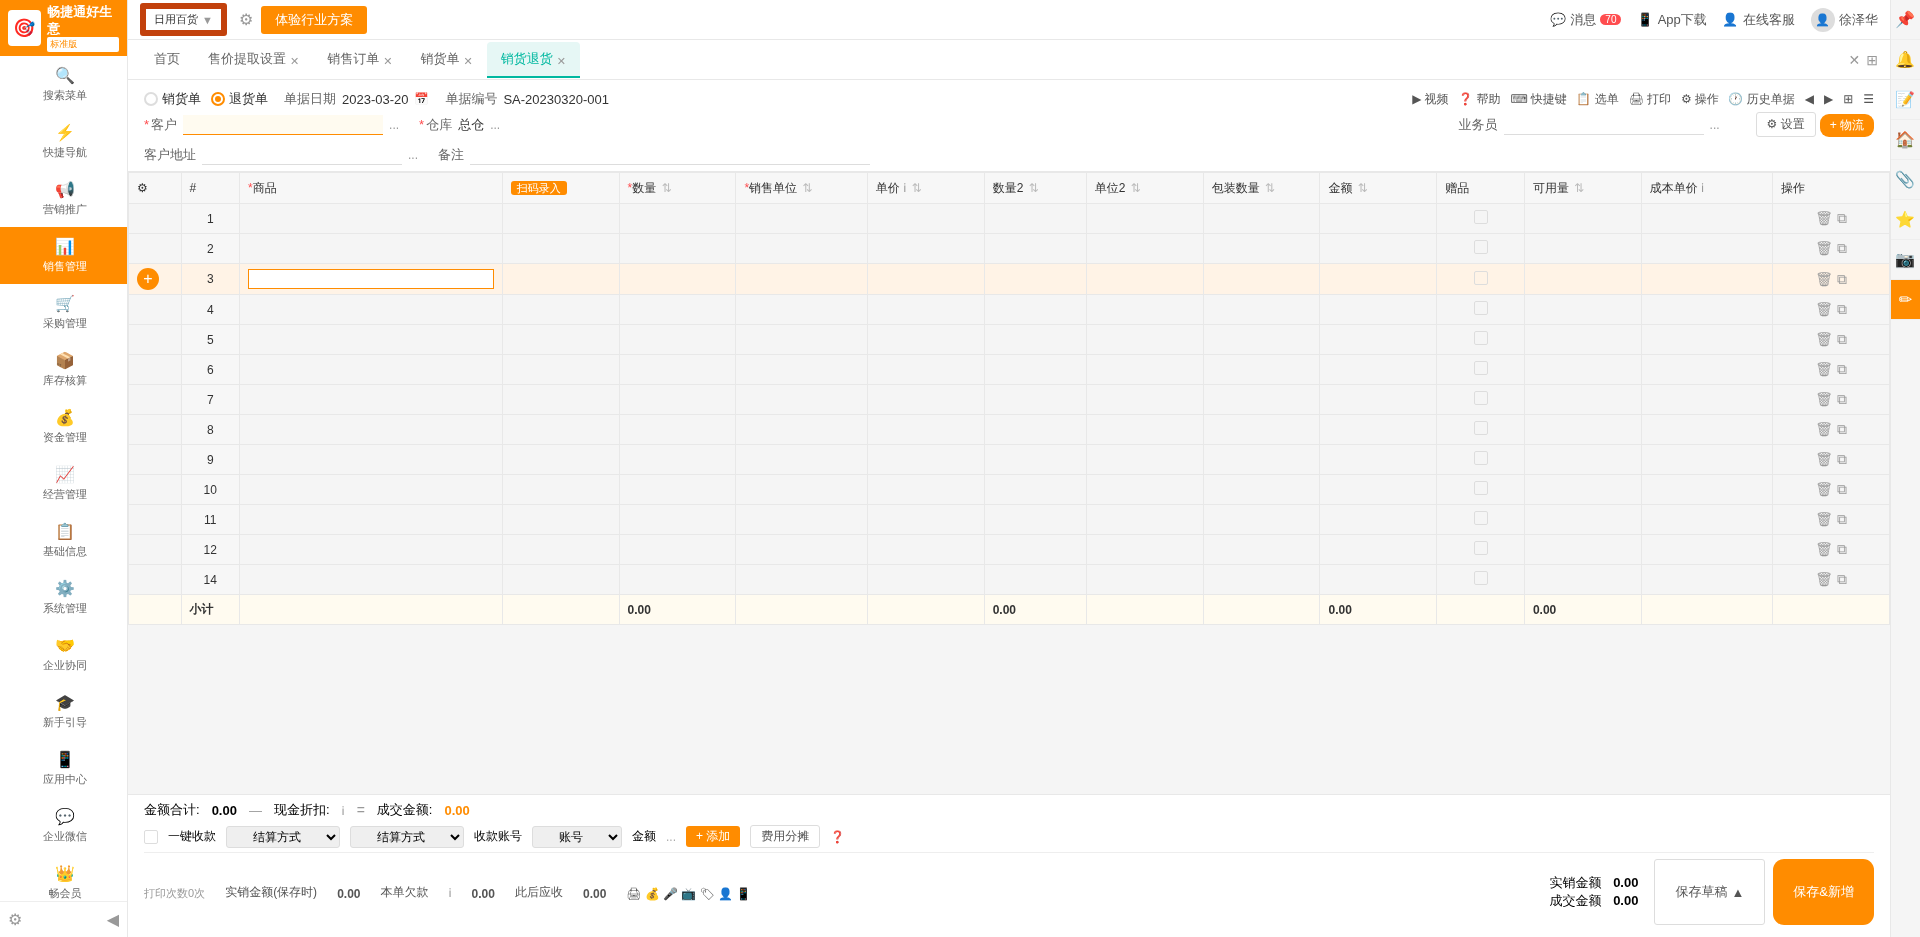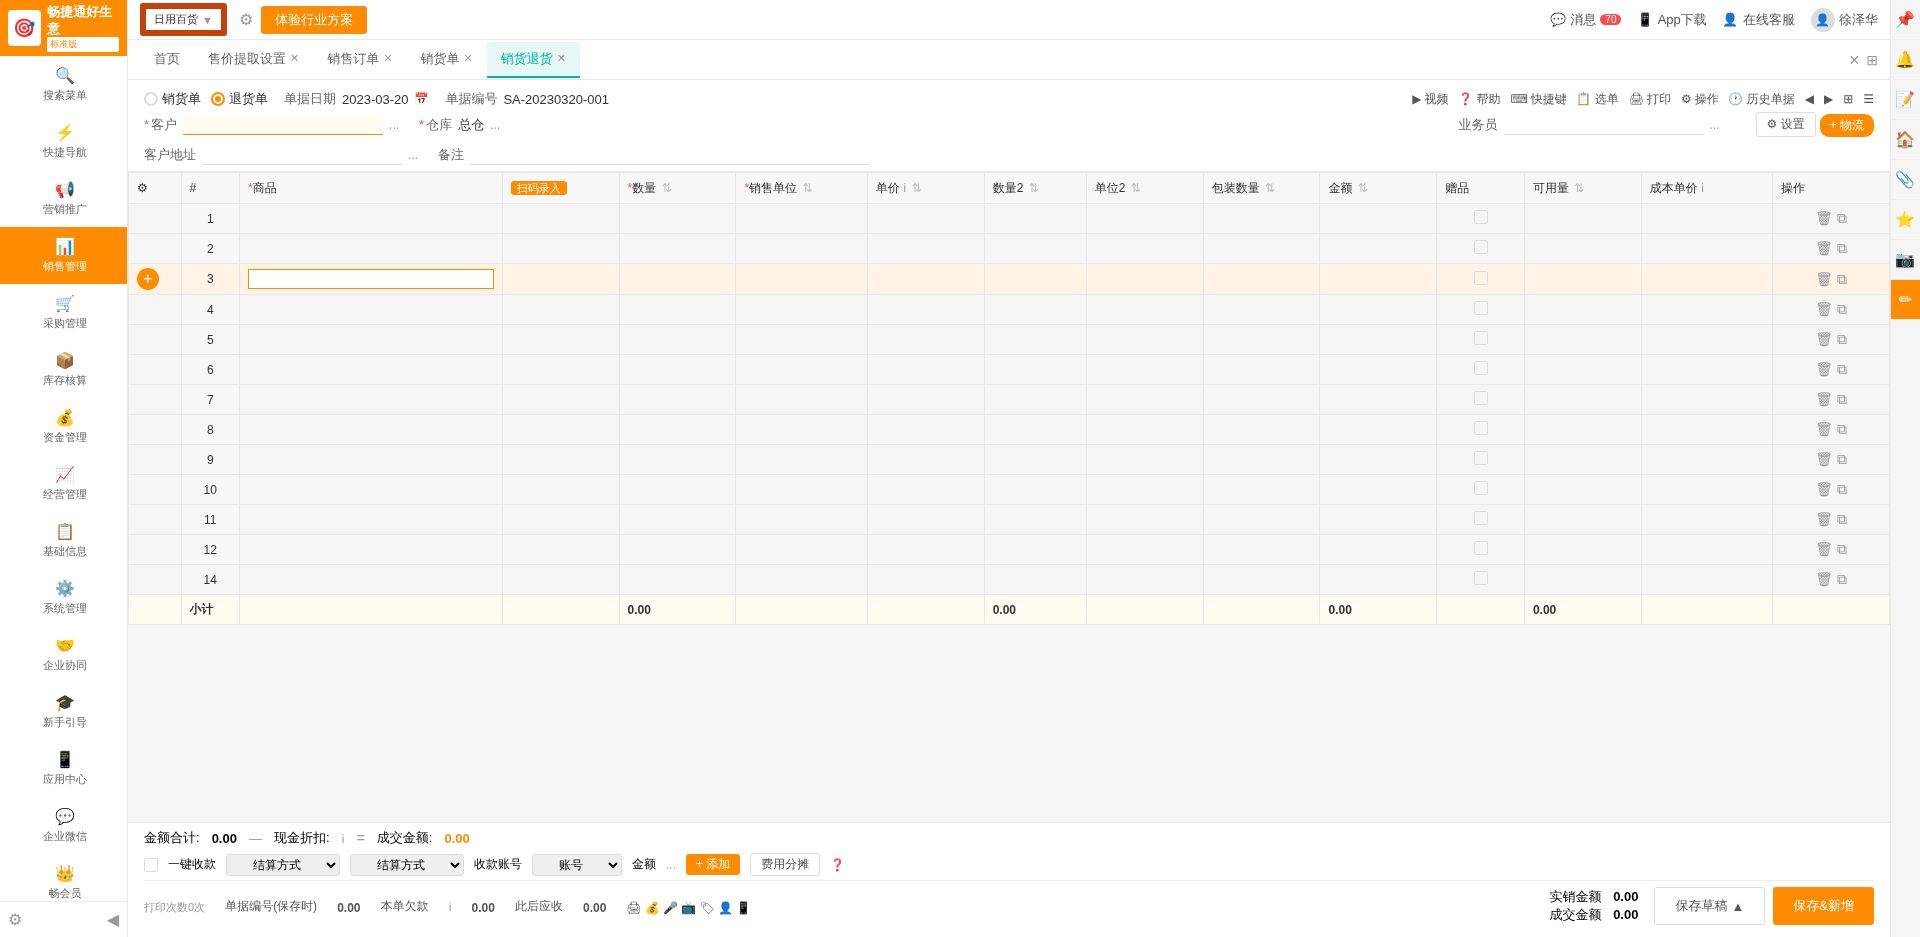--- a/index.html
+++ b/index.html
@@ -26,21 +26,21 @@
     .topbar-select-arrow { color: #999; }
     .topbar-gear { color: #999; font-size: 16px; cursor: pointer; margin-left: 4px; }
     .btn-experience { background: #ff8c00; color: #fff; border: none; padding: 5px 14px; border-radius: 3px; font-size: 13px; cursor: pointer; }
     .topbar-right { display: flex; align-items: center; gap: 16px; font-size: 13px; color: #333; }
     .topbar-icon-btn { display: flex; align-items: center; gap: 4px; cursor: pointer; color: #555; }
     .badge { background: #ff4d4f; color: #fff; border-radius: 8px; padding: 0 5px; font-size: 10px; min-width: 16px; text-align: center; }
     .topbar-avatar { width: 24px; height: 24px; background: #ddd; border-radius: 50%; display: flex; align-items: center; justify-content: center; font-size: 12px; }
 
     
     .tabs { background: #fff; display: flex; align-items: center; border-bottom: 1px solid #e8e8e8; padding: 0 12px; height: 40px; }
-    .tab { padding: 8px 14px; font-size: 13px; cursor: pointer; color: #666; border-bottom: 2px solid transparent; display: flex; align-items: center; gap: 4px; white-space: nowrap; }
+    .tab { padding: 8px 14px; font-size: 13px; cursor: pointer; color: #666; border-bottom: 2px solid transparent; display: flex; align-items: flex-end; gap: 4px; white-space: nowrap; }
     .tab.active { color: #00b8a0; border-bottom-color: #00b8a0; background: #e6f7f5; border-radius: 4px 4px 0 0; }
     .tab-close { color: #999; font-size: 11px; cursor: pointer; }
     .tabs-actions { margin-left: auto; display: flex; gap: 6px; }
     .tabs-action-btn { color: #999; font-size: 14px; cursor: pointer; }
 
     
     .form-area { background: #fff; padding: 10px 16px 6px; border-bottom: 1px solid #e8e8e8; }
     .form-group { display: flex; align-items: center; gap: 6px; }
     .form-label { color: #666; white-space: nowrap; font-size: 13px; }
     .form-label.required::before { content: '*'; color: #ff4d4f; margin-right: 2px; }
@@ -88,21 +88,21 @@
     .footer-row1 { display: flex; align-items: center; gap: 12px; margin-bottom: 6px; font-size: 13px; }
     .footer-row2 { display: flex; align-items: center; gap: 10px; font-size: 12px; }
     .footer-checkbox { width: 14px; height: 14px; border: 1px solid #ddd; border-radius: 2px; display: inline-block; cursor: pointer; }
     .footer-select { border: 1px solid #ddd; border-radius: 3px; padding: 2px 22px; font-size: 12px; }
     .btn-add-fee { background: #ff8c00; color: #fff; border: none; padding: 2px 10px; border-radius: 3px; cursor: pointer; font-size: 12px; }
     .btn-fee-split { background: #fff; border: 1px solid #ddd; padding: 2px 10px; border-radius: 3px; cursor: pointer; font-size: 12px; color: #555; }
     .footer-bottom { display: flex; align-items: center; justify-content: space-between; padding: 6px 0; border-top: 1px solid #eee; margin-top: 4px; }
     .footer-info { display: flex; align-items: flex-end; gap: 20px; font-size: 12px; color: #555; }
     .footer-btns { display: flex; gap: 8px; }
     .btn-save-draft { background: #fff; border: 1px solid #ddd; padding: 6px 20px; border-radius: 3px; cursor: pointer; font-size: 13px; color: #555; display: flex; align-items: center; gap: 4px; }
-    .btn-save-new { background: #ff8c00; color: #fff; border: none; padding: 10px 20px; border-radius: 3px; cursor: pointer; font-size: 13px; }
+    .btn-save-new { background: #ff8c00; color: #fff; border: none; padding: 24px 20px; border-radius: 11px; cursor: pointer; font-size: 13px; }
 
     
     .right-panel { width: 30px; background: #f5f5f5; display: flex; flex-direction: column; border-left: 1px solid #e8e8e8; }
     .right-panel-item { padding: 10px 4px; text-align: center; font-size: 16px; color: #999; cursor: pointer; border-bottom: 1px solid #eee; }
 
     .info-icon { color: #999; font-size: 12px; cursor: pointer; }
     .eq-sign { color: #999; font-size: 14px; }
     .help-icon { color: #999; cursor: pointer; }
 
     
@@ -639,21 +639,21 @@
       </select>
       <span>金额</span>
       <span style="color:#aaa;">...</span>
       <button class="btn-add-fee">+ 添加</button>
       <button class="btn-fee-split">费用分摊</button>
       <span class="help-icon">❓</span>
     </div>
     <div class="footer-bottom">
       <div class="footer-info">
         <span class="print-status">打印次数0次</span>
-        <span>单据编号(保存时)</span>
+        <span>实销金额(保存时)</span>
         <span style="font-weight:bold;">0.00</span>
         <span>本单欠款</span>
         <span class="info-icon">ℹ</span>
         <span style="font-weight:bold;">0.00</span>
         <span>此后应收</span>
         <span style="font-weight:bold;">0.00</span>
         <span>🖨 💰 🎤 📺 🏷 👤 📱</span>
       </div>
       <div style="display:flex; align-items:center; gap:16px;">
         <div style="text-align:right; font-size:13px;">

